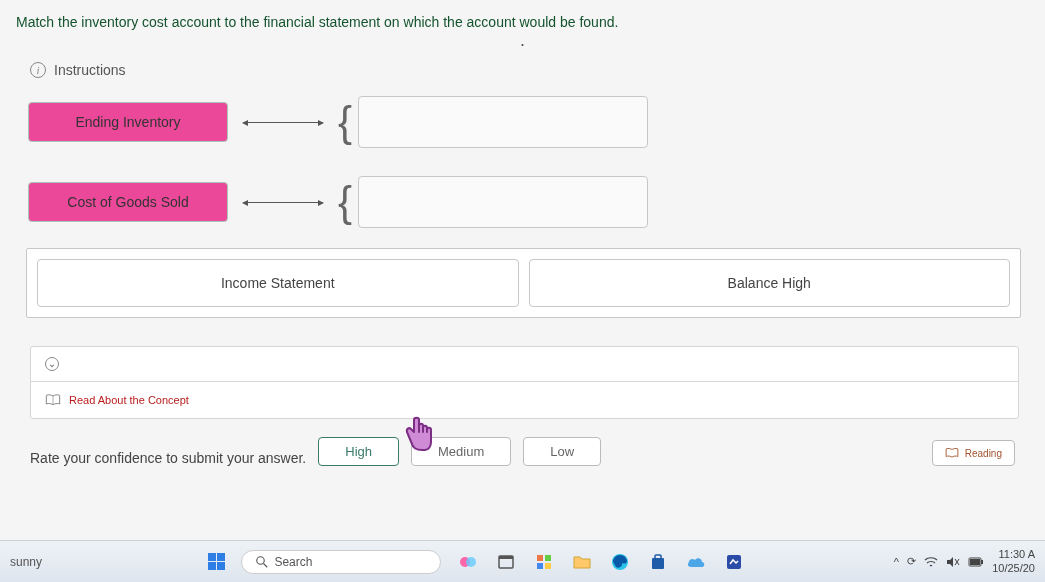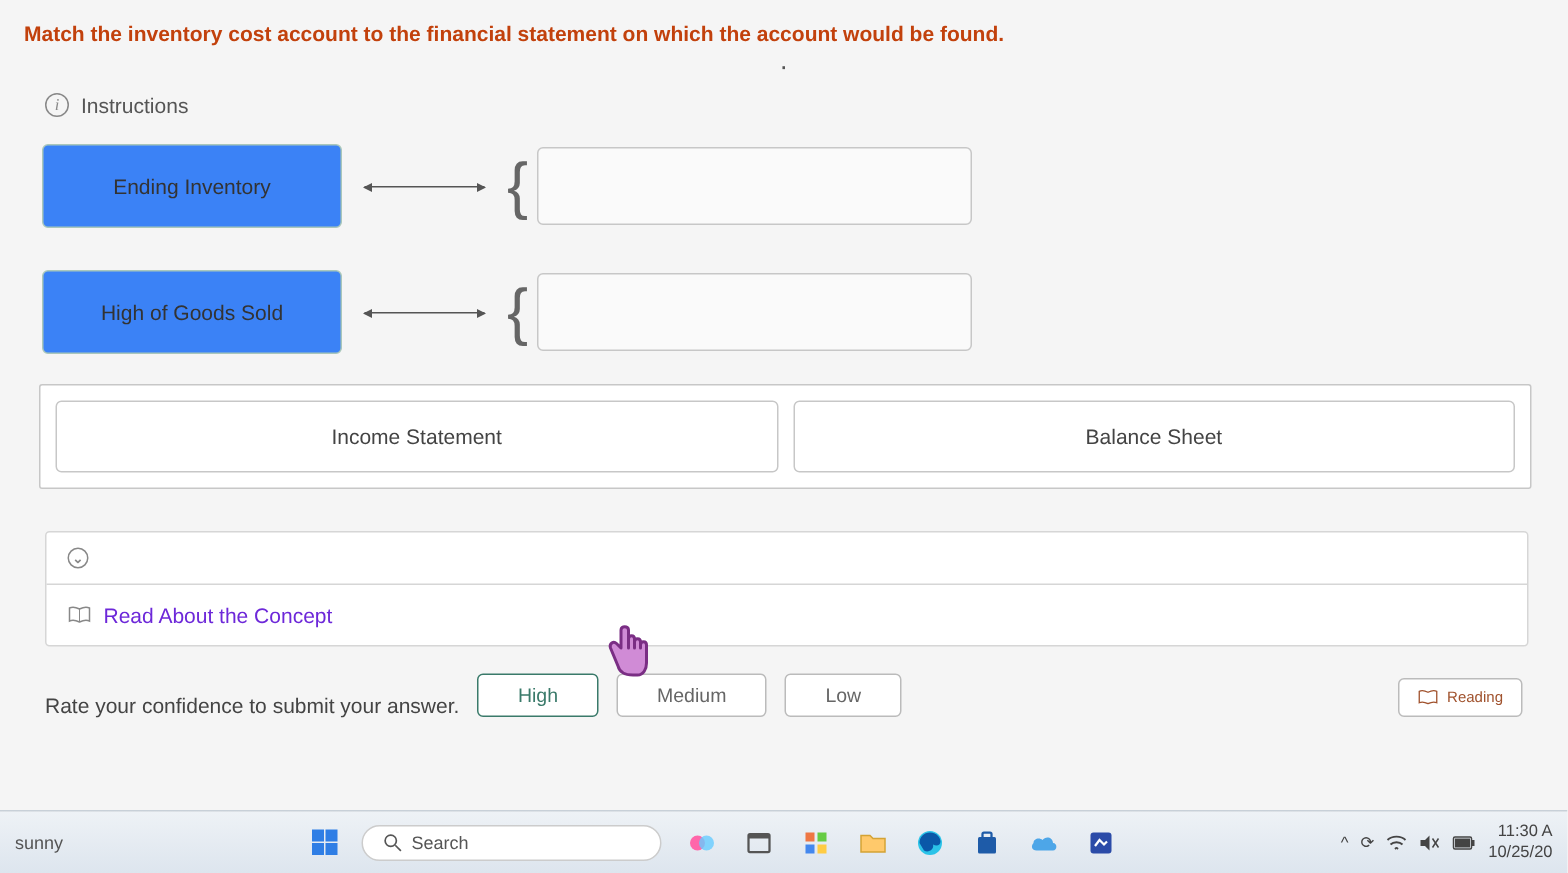--- a/index.html
+++ b/index.html
@@ -10,23 +10,22 @@
       height: 582px;
       position: relative;
       overflow: hidden;
       color: #333;
     }
     .content {
       padding: 14px 16px 0 16px;
     }
     .question-text {
       font-size: 14px;
-      color: #c2410c;
+      color: #14532d;
       margin-bottom: 4px;
-      font-weight: bold;
     }
     .dot-row { text-align: center; font-size: 18px; color: #555; height: 18px; margin-bottom: 10px;}
     .instructions {
       display: flex;
       align-items: center;
       gap: 8px;
       font-size: 14px;
       color: #555;
       margin: 10px 0 18px 14px;
     }
@@ -37,24 +36,24 @@
     }
     .match-grid {
       display: grid;
       grid-template-columns: 200px 110px 310px;
       row-gap: 28px;
       align-items: center;
       margin-left: 12px;
       margin-bottom: 20px;
     }
     .term-box {
-      background: #3b82f6;
+      background: #ec4899;
       border: 1px solid #a9c7bb;
       border-radius: 4px;
-      height: 56px;
+      height: 40px;
       display: flex;
       align-items: center;
       justify-content: center;
       font-size: 14px;
       color: #333;
     }
     .arrow-cell {
       display: flex;
       align-items: center;
       justify-content: center;
@@ -141,22 +140,22 @@
     .check-icon {
       width: 14px; height: 14px; border: 1.5px solid #888; border-radius: 50%;
       display: inline-flex; align-items: center; justify-content: center;
       font-size: 9px; color: #888;
     }
     .help-item {
       padding: 12px 14px;
       display: flex;
       align-items: center;
       gap: 8px;
-      font-size: 14px;
-      color: #6d28d9;
+      font-size: 11px;
+      color: #b91c1c;
     }
     .book-icon {
       width: 16px; height: 12px;
     }
     .confidence-row {
       margin: 18px 14px 0 14px;
       display: flex;
       align-items: flex-end;
       gap: 12px;
       font-size: 14px;
@@ -268,33 +267,33 @@
   <div class="match-grid">
     <div class="term-box">Ending Inventory</div>
     <div class="arrow-cell">
         <div class="arrow-line"></div>
       </div>
     <div class="target-cell">
       <span class="brace">{</span>
       <div class="drop-zone"></div>
     </div>
 
-    <div class="term-box">High of Goods Sold</div>
+    <div class="term-box">Cost of Goods Sold</div>
     <div class="arrow-cell">
         <div class="arrow-line"></div>
       </div>
     <div class="target-cell">
       <span class="brace">{</span>
       <div class="drop-zone"></div>
     </div>
   </div>
 
   <div class="options-row">
     <div class="option-card">Income Statement</div>
-    <div class="option-card">Balance Sheet</div>
+    <div class="option-card">Balance High</div>
   </div>
 
   <div class="help-box">
     <div class="help-header">
       <span class="check-icon">⌄</span>
     </div>
     <div class="help-item">
       <svg class="book-icon" viewBox="0 0 24 18">
         <path d="M2 2 C6 0 10 2 12 3 C14 2 18 0 22 2 L22 15 C18 13 14 15 12 16 C10 15 6 13 2 15 Z" fill="none" stroke="#888" stroke-width="1.5"></path>
         <line x1="12" y1="3" x2="12" y2="16" stroke="#888" stroke-width="1"></line>

